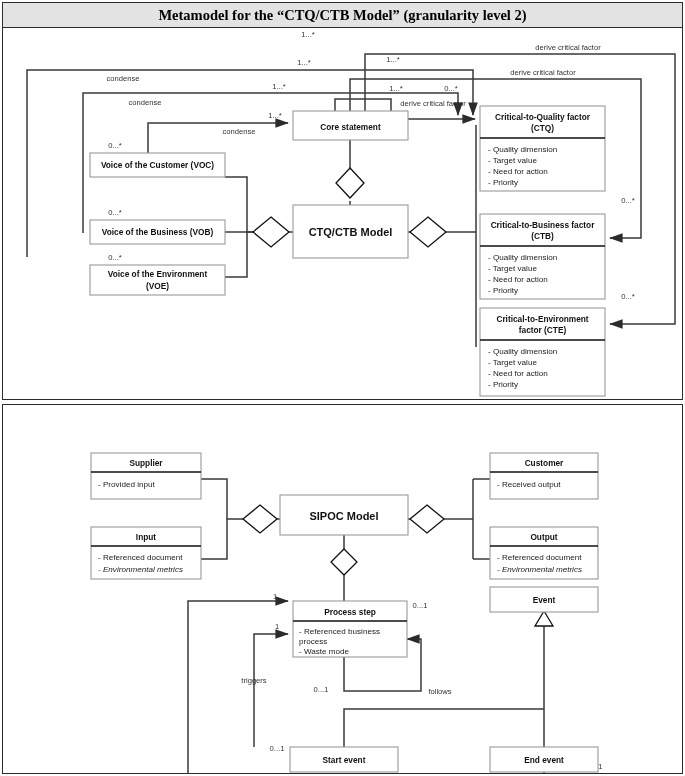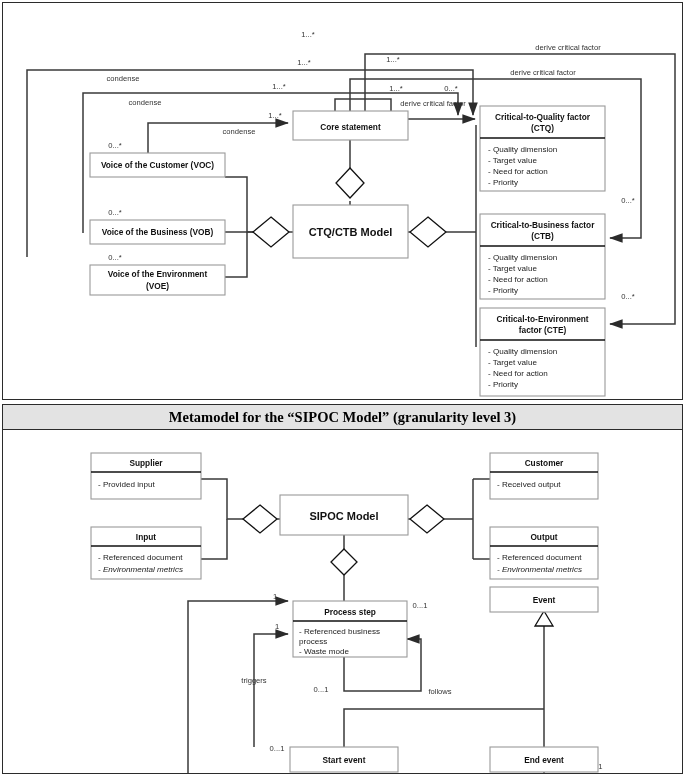--- a/index.html
+++ b/index.html
@@ -32,20 +32,21 @@
   .ln{stroke:#3a3a3a;stroke-width:1.5;fill:none;}
   .dia{fill:#fff;stroke:#111;stroke-width:1.3;}
   .tri{fill:#fff;stroke:#111;stroke-width:1.3;}
 </style>
 </head>
 <body>
 
 <div id="page">
 
   <section class="panel" id="panel-ctq">
+    <div class="panel-title">Metamodel for the “CTQ/CTB Model” (granularity level 2)</div>
     <div class="canvas">
       <svg width="681" height="372" viewBox="0 0 681 372">
         <defs>
           <marker id="arr" markerWidth="9" markerHeight="9" refX="8.4" refY="3.2" orient="auto">
             <path d="M0,0 L9,3.2 L0,6.4 z" fill="#2b2b2b"></path>
           </marker>
         </defs>
 
         <path class="ln" d="M24,230 L24,43 L470,43 L470,88" marker-end="url(#arr)"></path>
 
@@ -154,21 +155,20 @@
           <text class="cls-attr" x="485" y="327">- Quality dimension</text>
           <text class="cls-attr" x="485" y="338">- Target value</text>
           <text class="cls-attr" x="485" y="349">- Need for action</text>
           <text class="cls-attr" x="485" y="360">- Priority</text>
         </g>
       </svg>
     </div>
   </section>
 
   <section class="panel" id="panel-sipoc">
-    <div class="panel-title">Metamodel for the “SIPOC Model” (granularity level 3)</div>
     <div class="canvas">
       <svg width="681" height="344" viewBox="0 0 681 344">
         <defs>
           <marker id="arr2" markerWidth="9" markerHeight="9" refX="8.4" refY="3.2" orient="auto">
             <path d="M0,0 L9,3.2 L0,6.4 z" fill="#2b2b2b"></path>
           </marker>
         </defs>
 
         <path class="ln" d="M198,50 L224,50 L224,90 L240,90"></path>
         <path class="ln" d="M198,130 L224,130 L224,90"></path>

